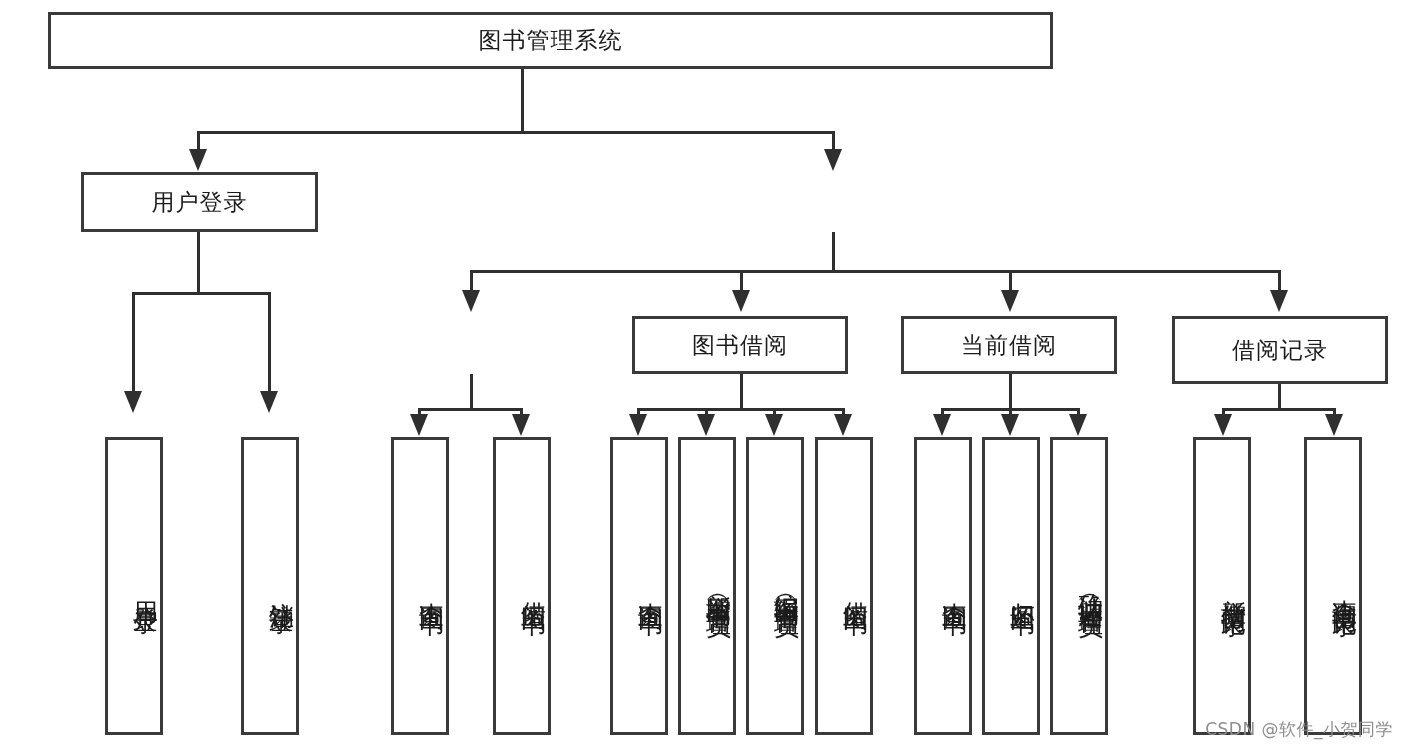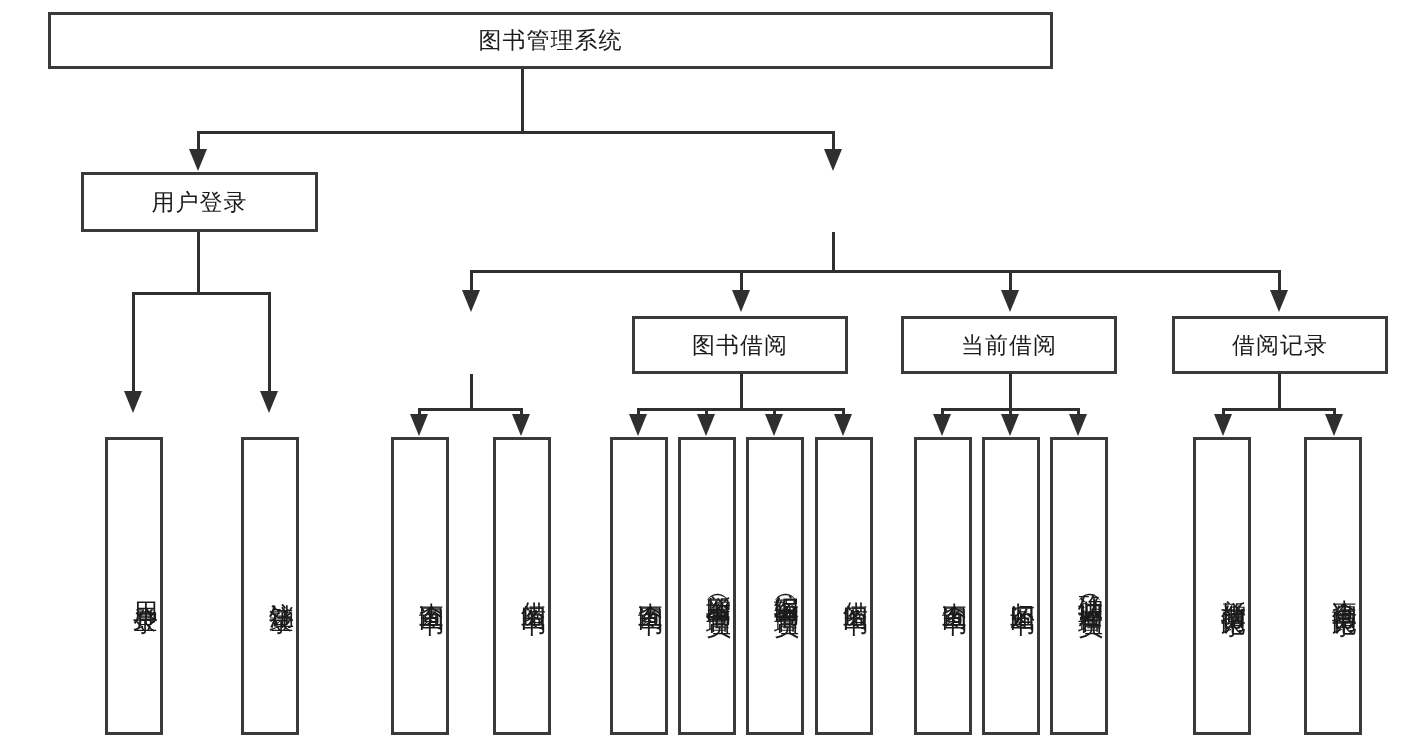--- a/index.html
+++ b/index.html
@@ -136,34 +136,35 @@
   <div class="node horiz" style="left:20px; top:12px; width:1005px; height:57px;margin-left:28px;">图书管理系统</div>
 
   <div class="node horiz" style="left:81px; top:172px; width:237px; height:60px;">用户登录</div>
 
 
 
   <div class="node horiz" style="left:632px; top:316px; width:216px; height:58px;">图书借阅</div>
 
   <div class="node horiz" style="left:901px; top:316px; width:216px; height:58px;">当前借阅</div>
 
-  <div class="node horiz" style="left:1172px; top:316px; width:216px; height:58px;">借阅记录</div>
+  <div class="node horiz" style="left:1172px; top:316px; width:216px; height:68px;">借阅记录</div>
 
   <div class="node vert" style="left:105px; top:437px; width:58px; height:298px;">用户登录</div>
   <div class="node vert" style="left:241px; top:437px; width:58px; height:298px;">注销登录</div>
 
   <div class="node vert" style="left:391px; top:437px; width:58px; height:298px;">查询图书</div>
   <div class="node vert" style="left:493px; top:437px; width:58px; height:298px;">借阅图书</div>
 
   <div class="node vert" style="left:610px; top:437px; width:58px; height:298px;">查询图书</div>
   <div class="node vert tall-text" style="left:678px; top:437px; width:58px; height:298px;">新增图书（管理员）</div>
   <div class="node vert tall-text" style="left:746px; top:437px; width:58px; height:298px;">编辑图书（管理员）</div>
   <div class="node vert" style="left:815px; top:437px; width:58px; height:298px;">借阅图书</div>
 
   <div class="node vert" style="left:914px; top:437px; width:58px; height:298px;">查询图书</div>
   <div class="node vert" style="left:982px; top:437px; width:58px; height:298px;">归还图书</div>
   <div class="node vert tall-text" style="left:1050px; top:437px; width:58px; height:298px;">确认归还（管理员）</div>
 
   <div class="node vert" style="left:1193px; top:437px; width:58px; height:298px;">新增借阅记录</div>
   <div class="node vert" style="left:1304px; top:437px; width:58px; height:298px;">查询借阅记录</div>
 
+  <div id="watermark">CSDN @软件_小贺同学</div>
 
 </div>
 
 </body></html>

